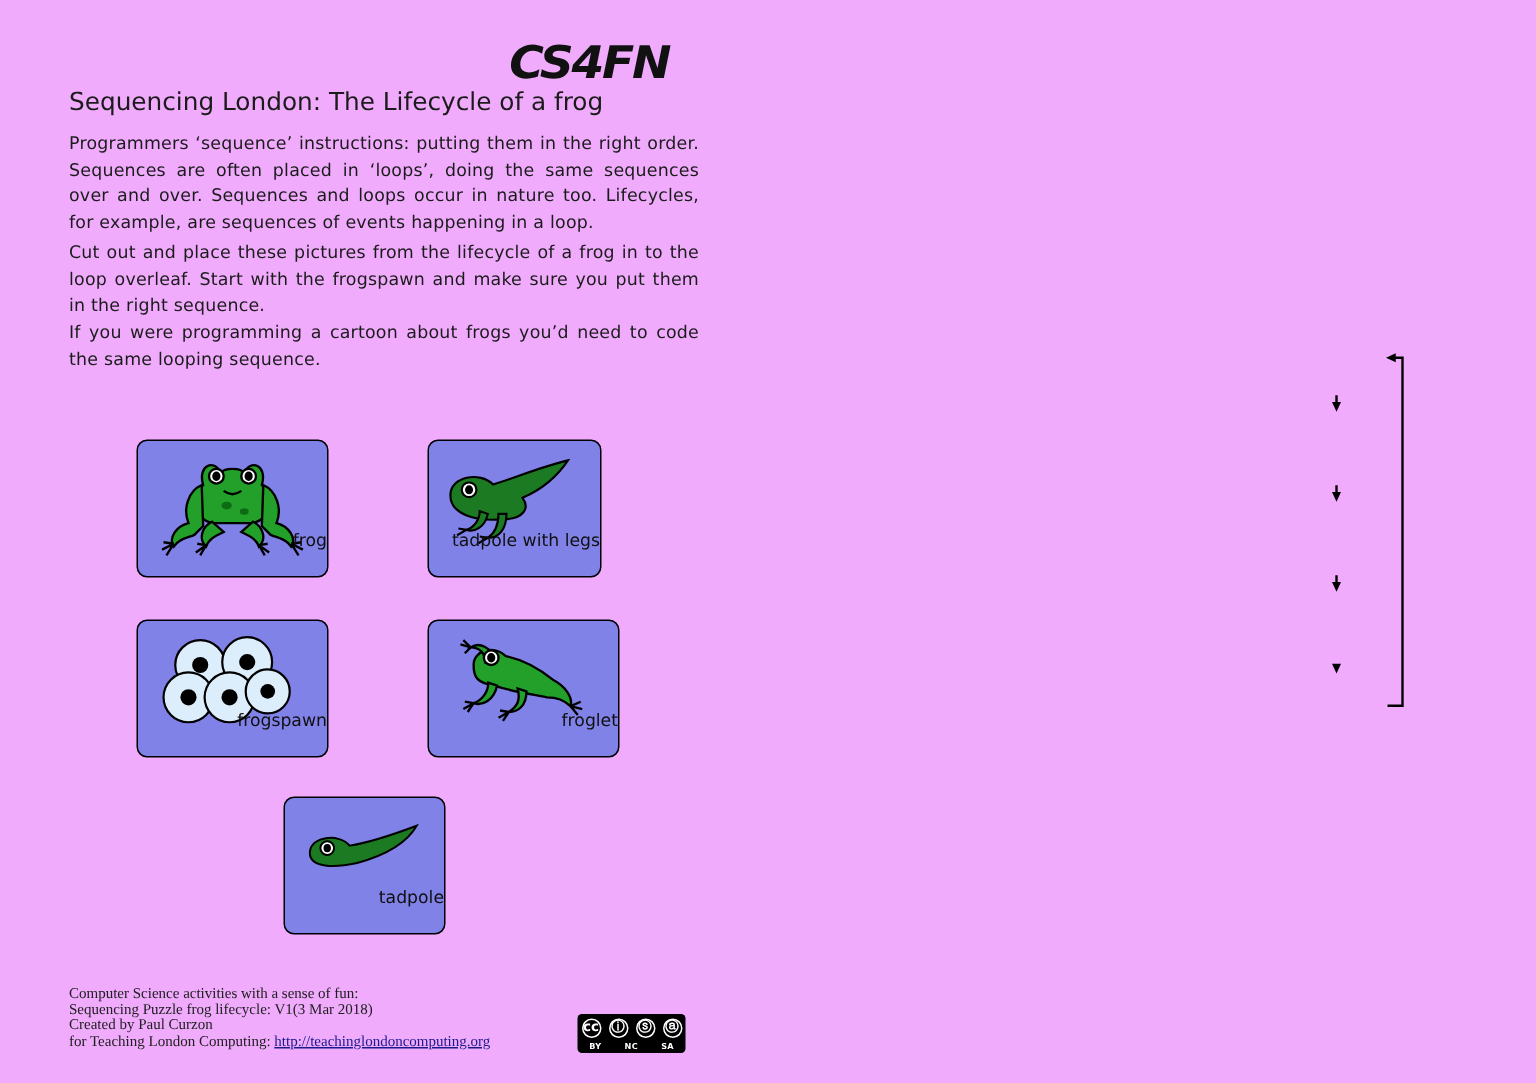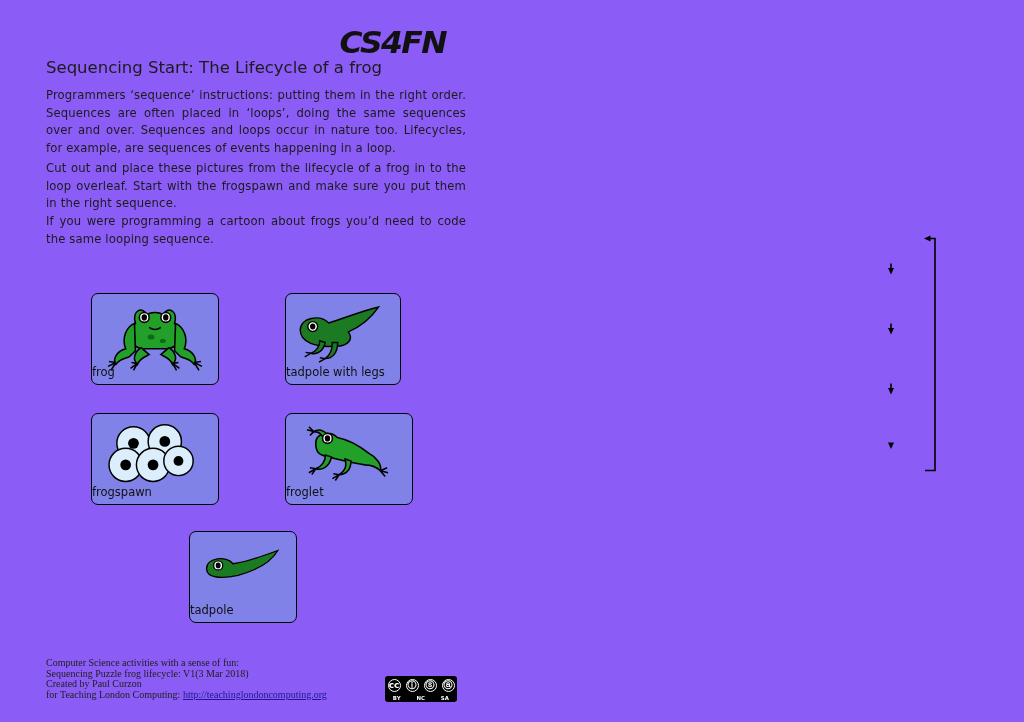--- a/index.html
+++ b/index.html
@@ -11,21 +11,21 @@
     width: 1024px;
     height: 722px;
     position: relative;
     font-family: "Liberation Sans", sans-serif;
     overflow: hidden;
   }
   .page {
     position: absolute;
     top: 0;
     height: 722px;
-    background: #8b5cf6;
+    background: #f0abfc;
     box-sizing: border-box;
   }
   #page-left  { left: 0;   width: 512px; }
   #page-right { left: 512px; width: 512px; }
 
   .page-divider {
     position: absolute;
     left: 512px;
     top: 0;
     width: 1px;
@@ -74,24 +74,24 @@
   
   .card {
     position: absolute;
     background: #8082e8;
     border: 1.6px solid #000000;
     border-radius: 7px;
     box-sizing: border-box;
   }
   .card-label {
     position: absolute;
-    bottom: 5px;
+    bottom: 17px;
     left: 0;
     width: 100%;
-    text-align: left;
+    text-align: right;
     font-size: 11.5px;
     color: #101010;
     font-family: "DejaVu Sans", sans-serif;
   }
   .card-art {
     position: absolute;
     left: 0;
     top: 0;
     width: 100%;
     height: 100%;
@@ -163,21 +163,21 @@
     letter-spacing: 0.2px;
   }
 </style>
 </head>
 <body>
 
 <div class="page" id="page-left">
 
   <div class="logo" id="logo-left">CS4FN</div>
 
-  <div class="doc-title">Sequencing Start: The Lifecycle of a frog</div>
+  <div class="doc-title">Sequencing London: The Lifecycle of a frog</div>
 
   <div class="body-para" id="para-1">Programmers ‘sequence’ instructions: putting them in the right order. Sequences are often placed in ‘loops’, doing the same sequences over and over. Sequences and loops occur in nature too. Lifecycles, for example, are sequences of events happening in a loop.</div>
   <div class="body-para" id="para-3">If you were programming a cartoon about frogs you’d need to code the same looping sequence.</div>
   <div class="body-para" id="para-2">Cut out and place these pictures from the lifecycle of a frog in to the loop overleaf. Start with the frogspawn and make sure you put them in the right sequence.</div>
 
   <div class="card" id="card-frog">
     <svg class="card-art" viewBox="0 0 128 92">
       <g stroke="#000" stroke-width="1.6" fill="#22A02A">
         <path d="M44 30 C40 16 52 12 56 22 C58 18 70 18 72 22 C76 12 88 16 84 30 C92 36 92 52 78 56 L50 56 C36 52 36 36 44 30 Z"></path>
         <path d="M43 30 C34 34 30 46 34 56 C26 58 20 66 24 72 C28 66 34 66 38 64 L44 58 Z"></path>

